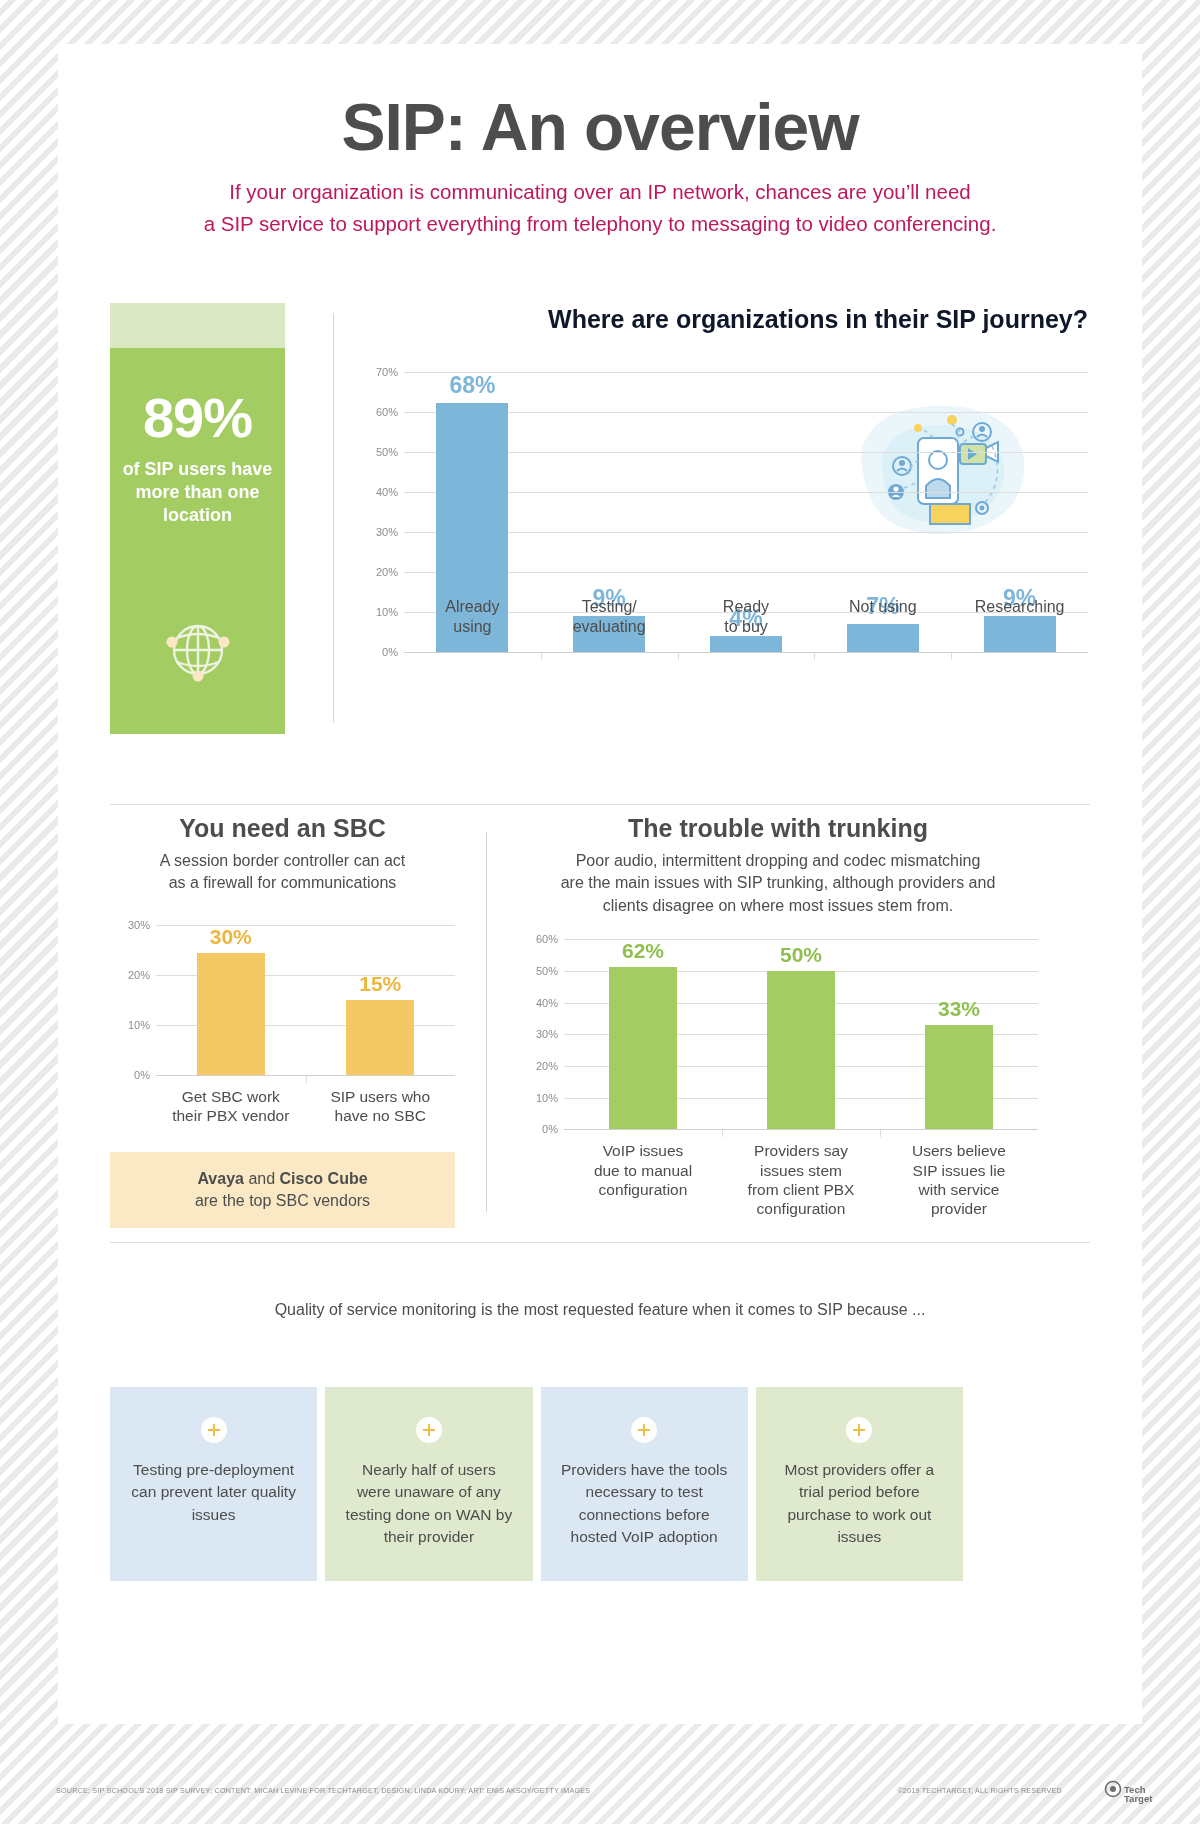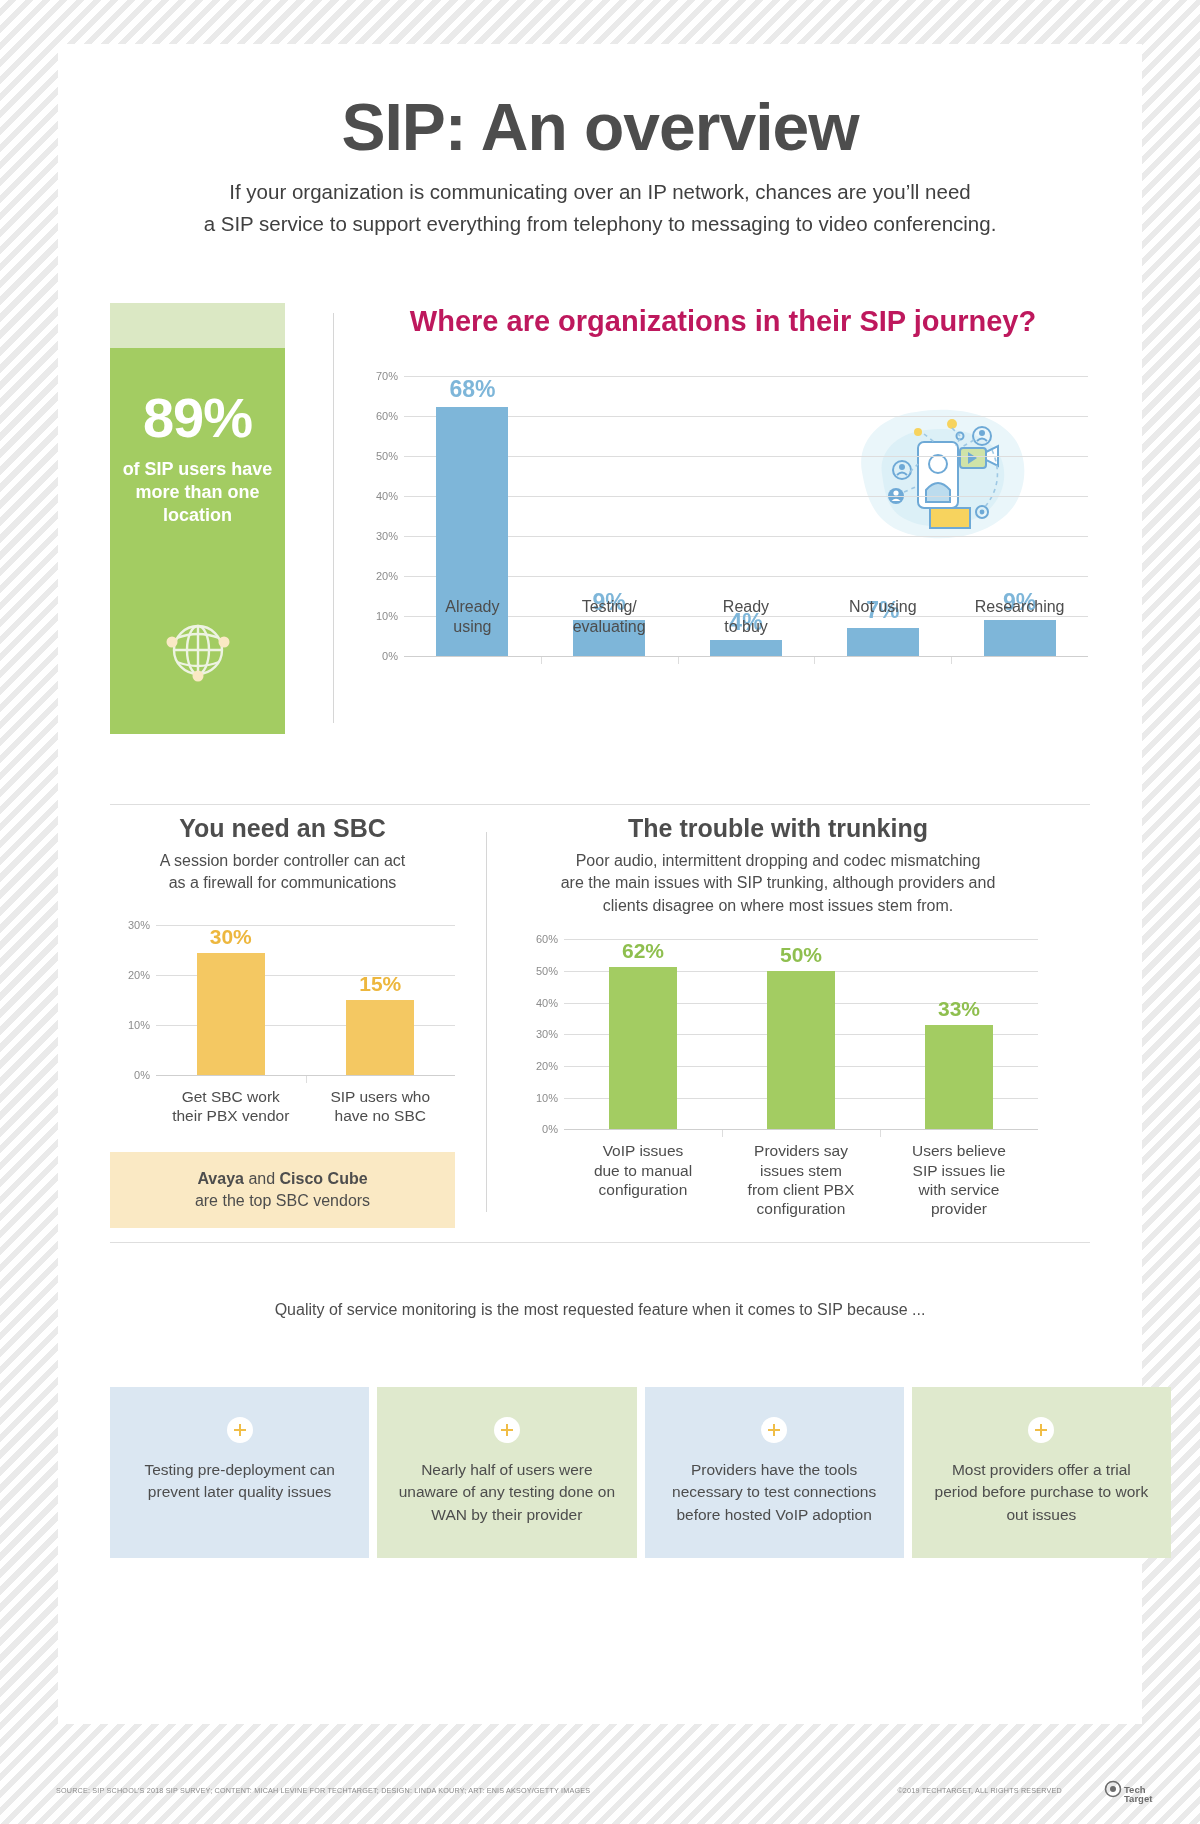--- a/index.html
+++ b/index.html
@@ -13,21 +13,21 @@
   .sheet{
     position:absolute;left:58px;top:44px;width:1084px;height:1680px;
     background:#ffffff;
   }
   
   .title{
     text-align:center;font-size:66px;font-weight:bold;color:#4d4d4d;
     letter-spacing:-1px;margin:50px 0 0 0;line-height:1;
   }
   .subtitle{
-    text-align:center;font-size:20.5px;color:#404040;line-height:1.55;
+    text-align:center;font-size:20.5px;color:#be185d;line-height:1.55;
     margin:16px auto 0 auto;width:880px;
   }
   
   .sec1{position:absolute;left:0;top:259px;width:1084px;height:420px;}
   .statbox{
     position:absolute;left:52px;top:0px;width:175px;height:431px;
     background:#a3cc62;overflow:hidden;
   }
   .statbox .cap{height:45px;background:#dbe8c4;}
   .statbox .big{
@@ -35,21 +35,21 @@
     margin-top:42px;line-height:1;letter-spacing:-1px;
   }
   .statbox .sub{
     text-align:center;color:#ffffff;font-size:18px;font-weight:bold;
     line-height:1.28;margin-top:12px;padding:0 12px;
   }
   .globe-wrap{position:absolute;left:0;bottom:48px;width:175px;text-align:center;}
   .vrule{position:absolute;width:1px;background:#d6d6d6;}
   .chart1{position:absolute;left:300px;top:0;width:730px;height:420px;}
   .chart1 h2{
-    text-align:center;font-size:29px;font-weight:bold;color:#be185d;margin:2px 0 0 0;
+    text-align:right;font-size:25px;font-weight:bold;color:#0f172a;margin:2px 0 0 0;
   }
   .plot{position:relative;margin-top:38px;height:280px;}
   .gridline{position:absolute;left:46px;right:0;height:1px;background:#dddddd;}
   .ytick{position:absolute;left:0;width:40px;text-align:right;font-size:11px;color:#8c8c8c;transform:translateY(-50%);}
   .bars{position:absolute;left:46px;right:0;bottom:0;height:280px;display:flex;align-items:flex-end;}
   .bcol{flex:1;display:flex;flex-direction:column;align-items:center;justify-content:flex-end;height:100%;position:relative;}
   .bval{font-size:23px;font-weight:bold;margin-bottom:4px;}
   .bar{width:72px;}
   .tickmark{position:absolute;bottom:-8px;width:1px;height:8px;background:#dddddd;}
   .xlabels{position:absolute;left:46px;right:0;top:282px;display:flex;}
@@ -67,21 +67,21 @@
   .sectsub{text-align:center;font-size:16px;color:#4d4d4d;line-height:1.4;margin-top:7px;}
   .plot2{position:relative;margin-top:30px;height:150px;}
   .plot3{position:relative;margin-top:22px;height:190px;}
   .note{
     margin-top:26px;background:#fae9c4;padding:16px 10px;text-align:center;
     font-size:16px;color:#4d4d4d;line-height:1.4;
   }
   .note b{font-weight:bold;}
   
   .sec3{position:absolute;left:0;top:1245px;width:1084px;}
-  .cards{position:absolute;left:52px;top:98px;width:1061px;display:flex;gap:8px;}
+  .cards{position:absolute;left:52px;top:98px;width:853px;display:flex;gap:8px;}
   .card{flex:1;padding:30px 18px 32px 18px;text-align:center;}
   .card .plus{
     width:26px;height:26px;border-radius:50%;margin:0 auto 16px auto;
     background:#ffffff;position:relative;
   }
   .card .plus:before,.card .plus:after{
     content:"";position:absolute;background:#f0bd46;
   }
   .card .plus:before{left:7px;top:12px;width:12px;height:2px;}
   .card .plus:after{left:12px;top:7px;width:2px;height:12px;}

